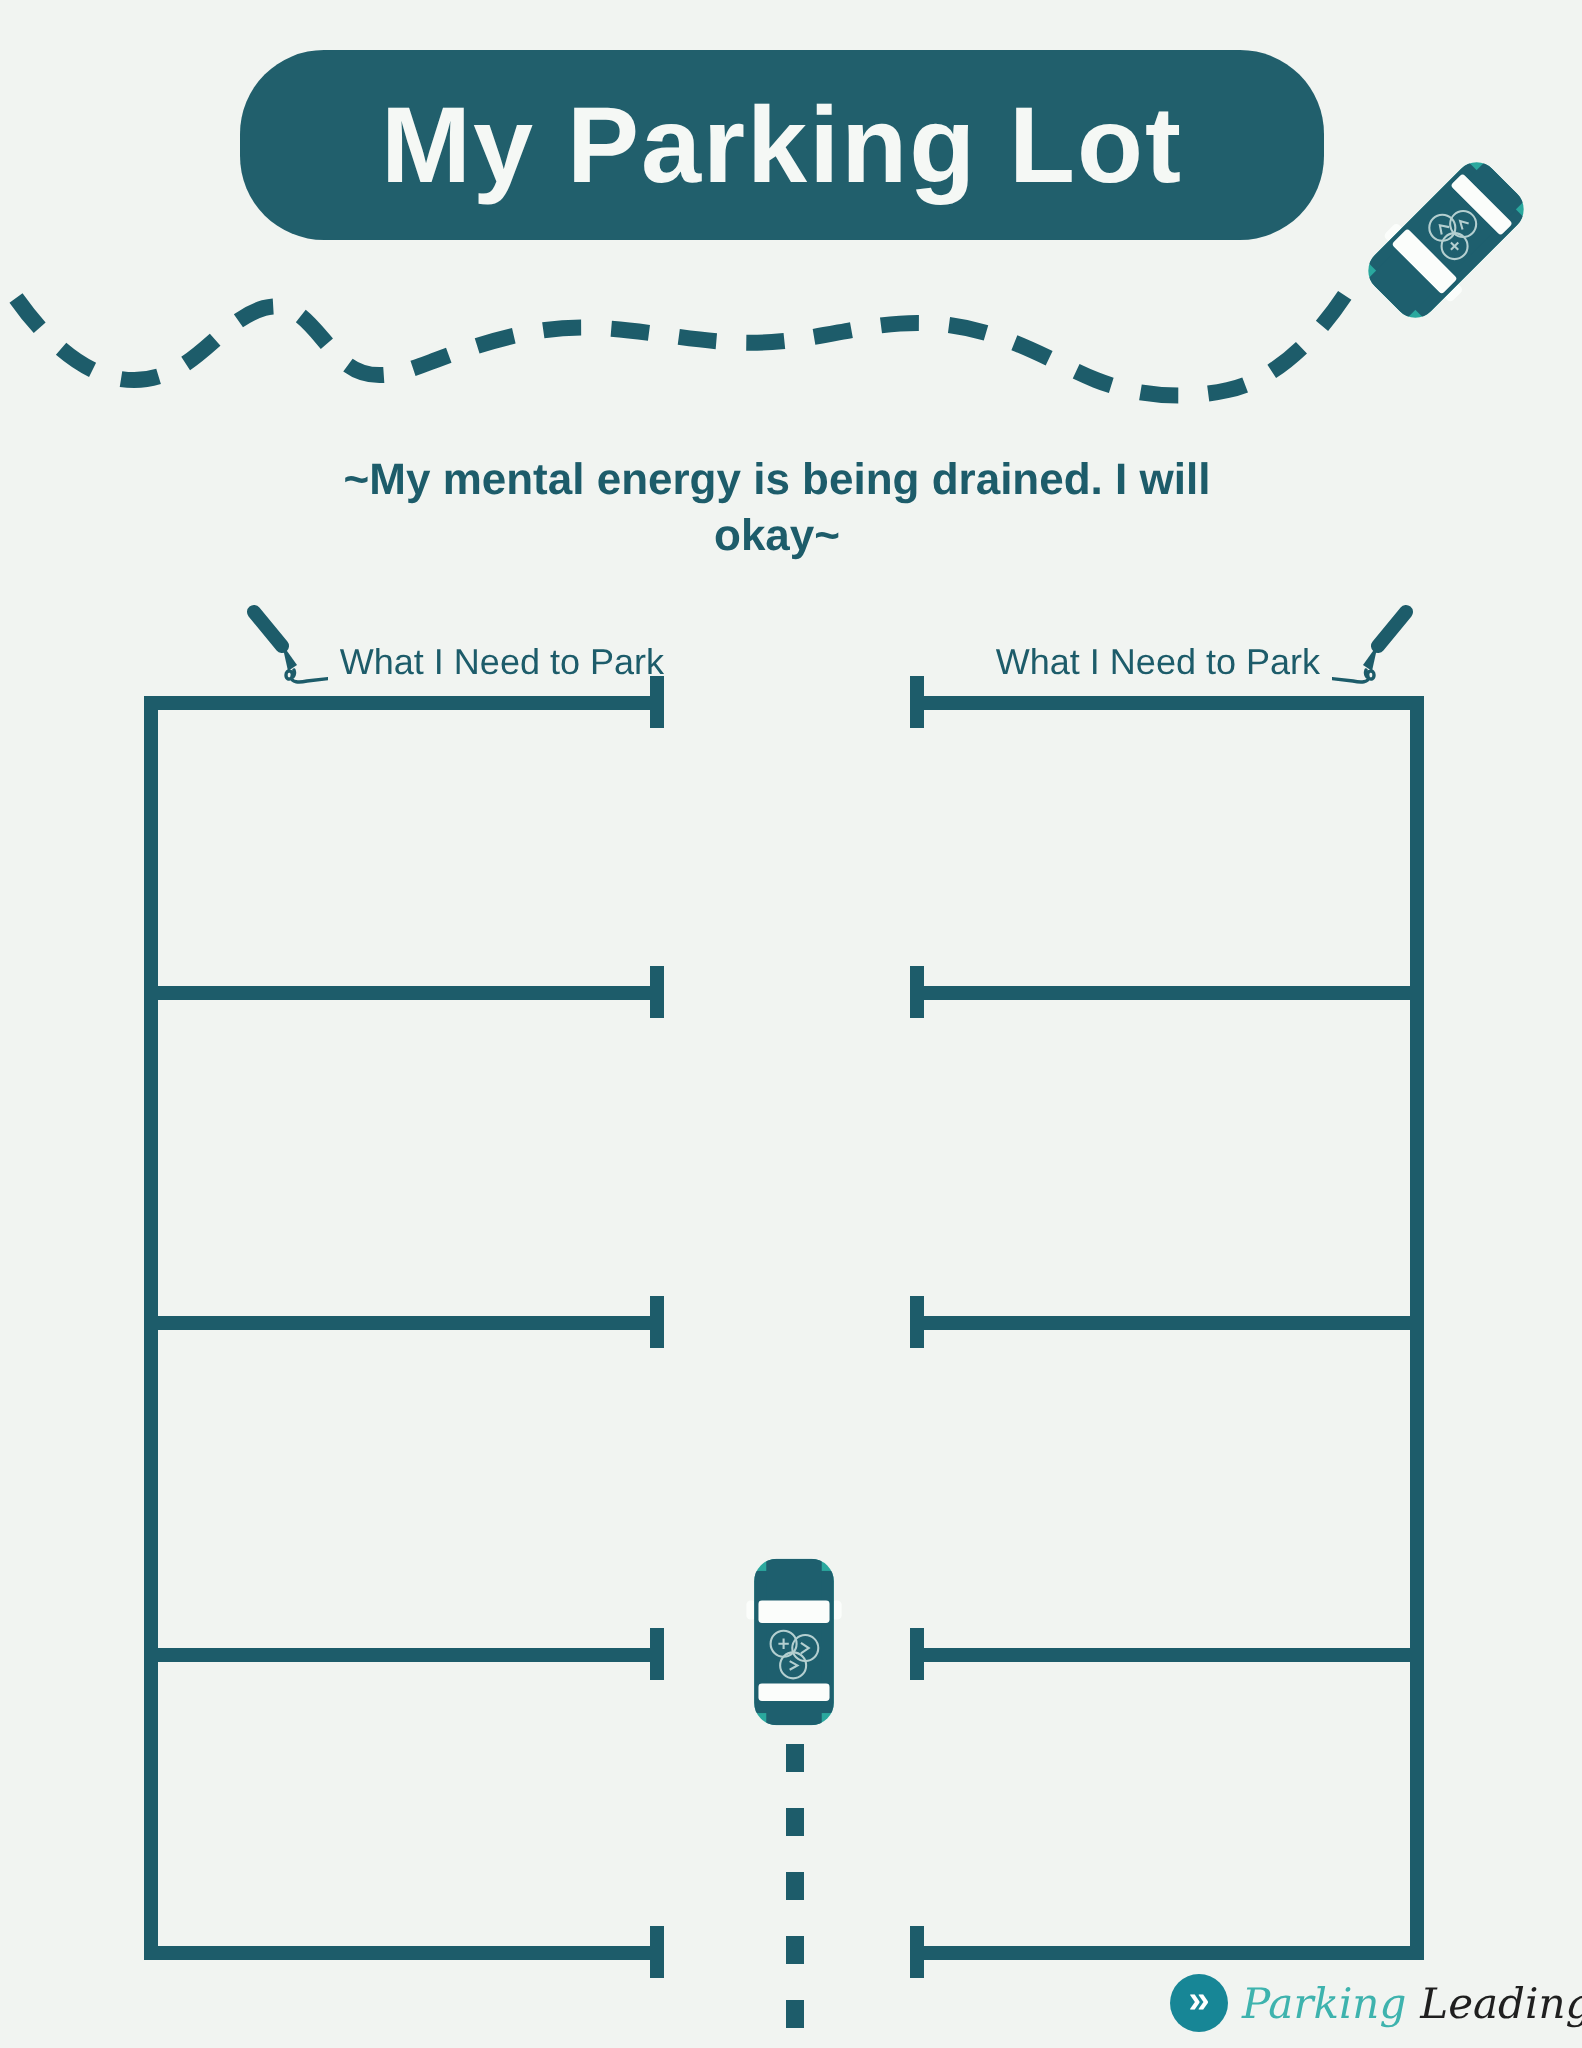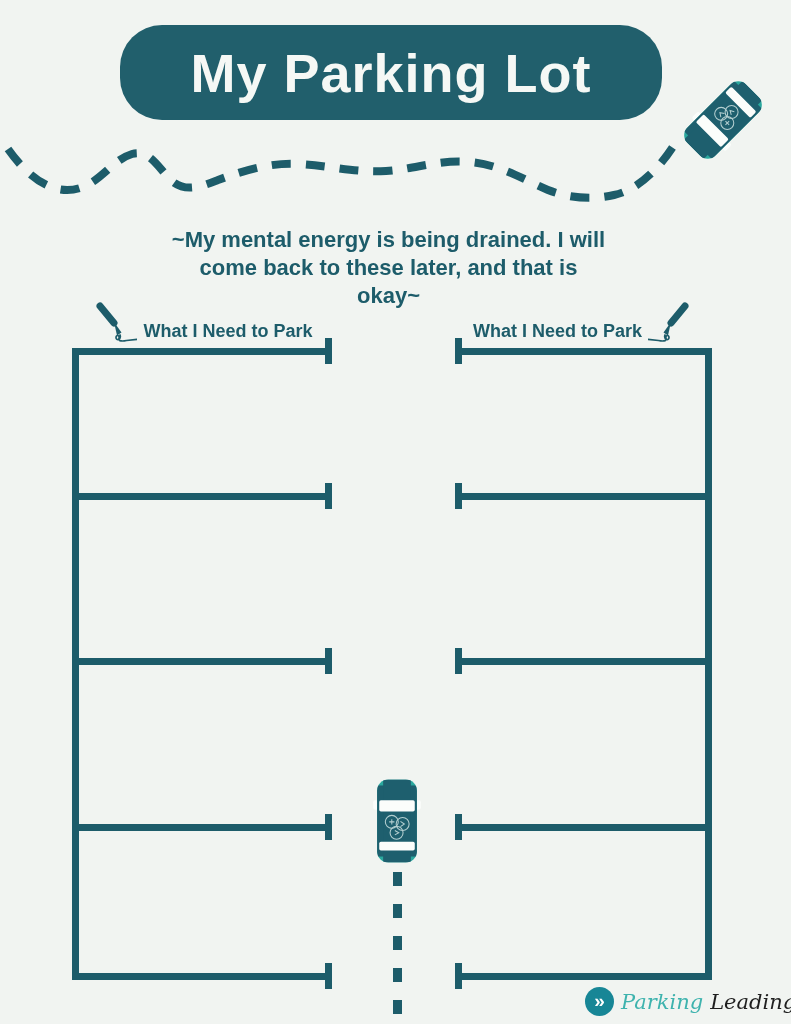--- a/index.html
+++ b/index.html
@@ -22,21 +22,21 @@
   .car{position:absolute;width:52px;height:88px;}
   .car-top-right{left:697px;top:76px;transform:rotate(-135deg);}
   .car-middle{left:371px;top:777px;}
 
   
   .lane-dashes{position:absolute;left:393px;top:872px;width:9px;height:152px;
     background:repeating-linear-gradient(180deg,#1d5c6a 0 14px,transparent 14px 32px);}
 
   
   .col-header{position:absolute;top:316px;height:30px;display:flex;align-items:center;
-              justify-content:center;gap:6px;color:#1d5c6a;font-size:18px;font-weight:bold;}
+              justify-content:flex-end;gap:6px;color:#1d5c6a;font-size:18px;font-weight:normal;}
   .col-header.left{left:72px;width:260px;}
   .col-header.right{left:455px;width:257px;}
   .pen{width:46px;height:44px;flex:0 0 auto;margin-top:-14px;}
 
   
   .lot{position:absolute;top:348px;height:632px;}
   .lot-left{left:72px;width:260px;}
   .lot-right{left:455px;width:257px;}
   .vline{position:absolute;top:0;width:7px;height:632px;background:#1d5c6a;}
   .lot-left .vline{left:0;}
@@ -106,21 +106,20 @@
   <div class="banner">
     <div class="title">My Parking Lot</div>
   </div>
 
   <svg class="car car-top-right" viewBox="0 0 60 100">
     <use href="#car"></use>
   </svg>
 
   <div class="subtitle">
     <div>~My mental energy is being drained. I will</div>
-    <div>come back to these later, and that is</div>
     <div>okay~</div>
   </div>
 
   <div class="col-header left">
     <svg class="pen" viewBox="0 0 46 44">
         <use href="#pen"></use>
       </svg>
     <span>What I Need to Park</span>
   </div>
   <div class="col-header right">

